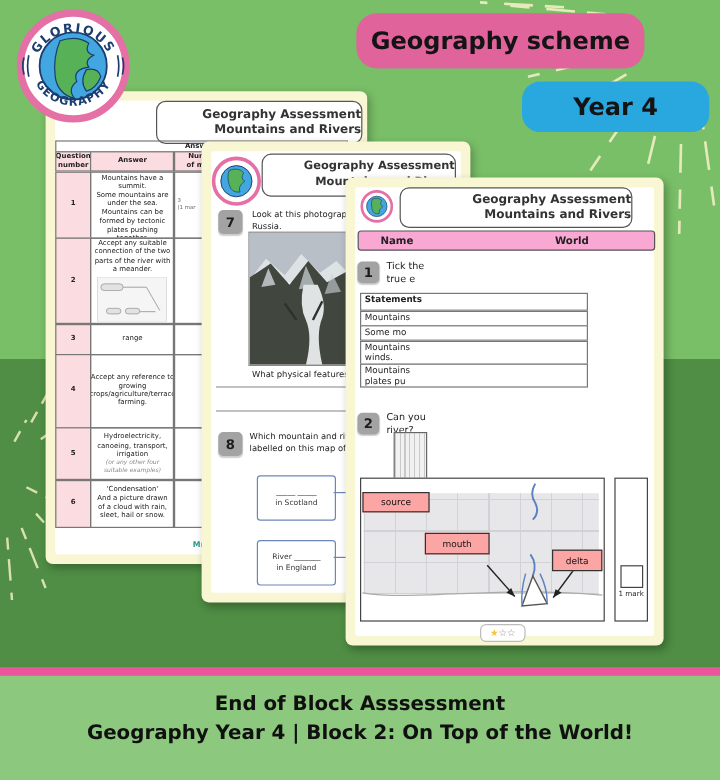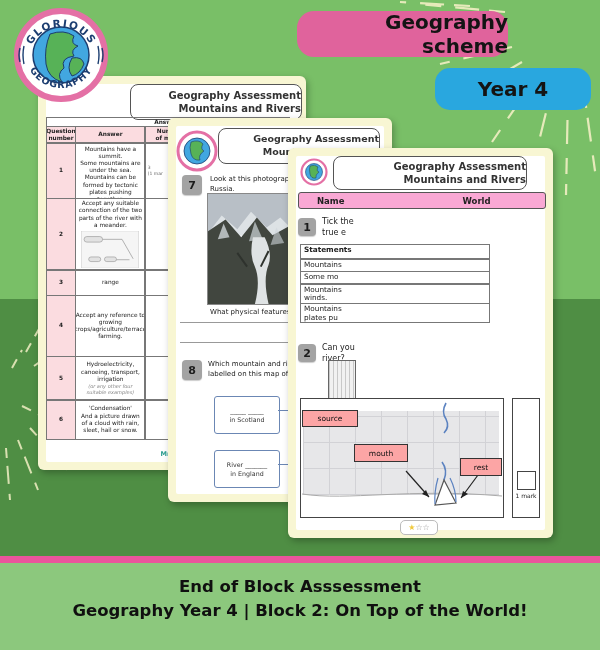--- a/index.html
+++ b/index.html
@@ -4,21 +4,21 @@
 <style>
   html,body{margin:0;padding:0;background:#333;}
   .stage{position:relative;width:600px;height:650px;overflow:hidden;
     font-family:"DejaVu Sans","Liberation Sans",sans-serif;
     background:linear-gradient(180deg,#79bf67 0,#79bf67 299px,#4f8e44 299px,#4f8e44 100%);}
   .rays{position:absolute;left:0;top:0;z-index:0;pointer-events:none;}
 
   
   .pill{position:absolute;z-index:6;display:flex;align-items:center;justify-content:center;
     font-weight:bold;color:#141414;}
-  #pill-scheme{left:297px;top:11px;width:211px;height:46px;background:#e0639c;border-radius:17px;font-size:20px;text-align:right;}
+  #pill-scheme{left:297px;top:11px;width:240px;height:46px;background:#e0639c;border-radius:17px;font-size:20px;text-align:right;}
   #pill-year{left:435px;top:68px;width:156px;height:42px;background:#29a7df;border-radius:15px;font-size:20px;}
 
   
   #brand-logo{position:absolute;left:12px;top:6px;width:98px;height:98px;z-index:6;}
 
   
   .sheet{position:absolute;background:#f8f6d3;border-radius:6px;box-shadow:2px 3px 7px rgba(0,0,0,.28);}
   .sheet .inner{position:absolute;inset:8px;background:#fff;border-radius:2px;}
   #sheet1{left:38px;top:76px;width:268px;height:394px;z-index:1;}
   #sheet2{left:168px;top:118px;width:224px;height:384px;z-index:2;}
@@ -323,21 +323,21 @@
       <path d="M154 314 q6 8 2 18" stroke="#5b82c0" stroke-width="1.6" fill="none"></path>
       <path d="M156 332 L147 357 L168 355 Z" stroke="#555" stroke-width="1.2" fill="#fff"></path>
       <path d="M150 330 q-4 14 -3 26 M162 330 q6 12 6 24" stroke="#5b82c0" stroke-width="1.2" fill="none"></path>
       <line x1="118" y1="323" x2="141" y2="349" stroke="#222" stroke-width="1.2"></line>
       <polygon points="141,349 134,346 138,342" fill="#222"></polygon>
       <line x1="190" y1="327" x2="173" y2="350" stroke="#222" stroke-width="1.2"></line>
       <polygon points="173,350 175,343 180,346" fill="#222"></polygon>
     </svg>
     <div class="maplabel" id="s3-lab-source">source</div>
     <div class="maplabel" id="s3-lab-mouth">mouth</div>
-    <div class="maplabel" id="s3-lab-delta">rest</div>
+    <div class="maplabel" id="s3-lab-delta">delta</div>
     <div id="s3-markcol">
       <div id="s3-checkbox"></div>
       <div id="s3-marklabel">1 mark</div>
     </div>
     <div id="s3-stars">
       <span class="on">★</span>
         <span class="off">☆☆</span>
     </div>
   </div>
 

